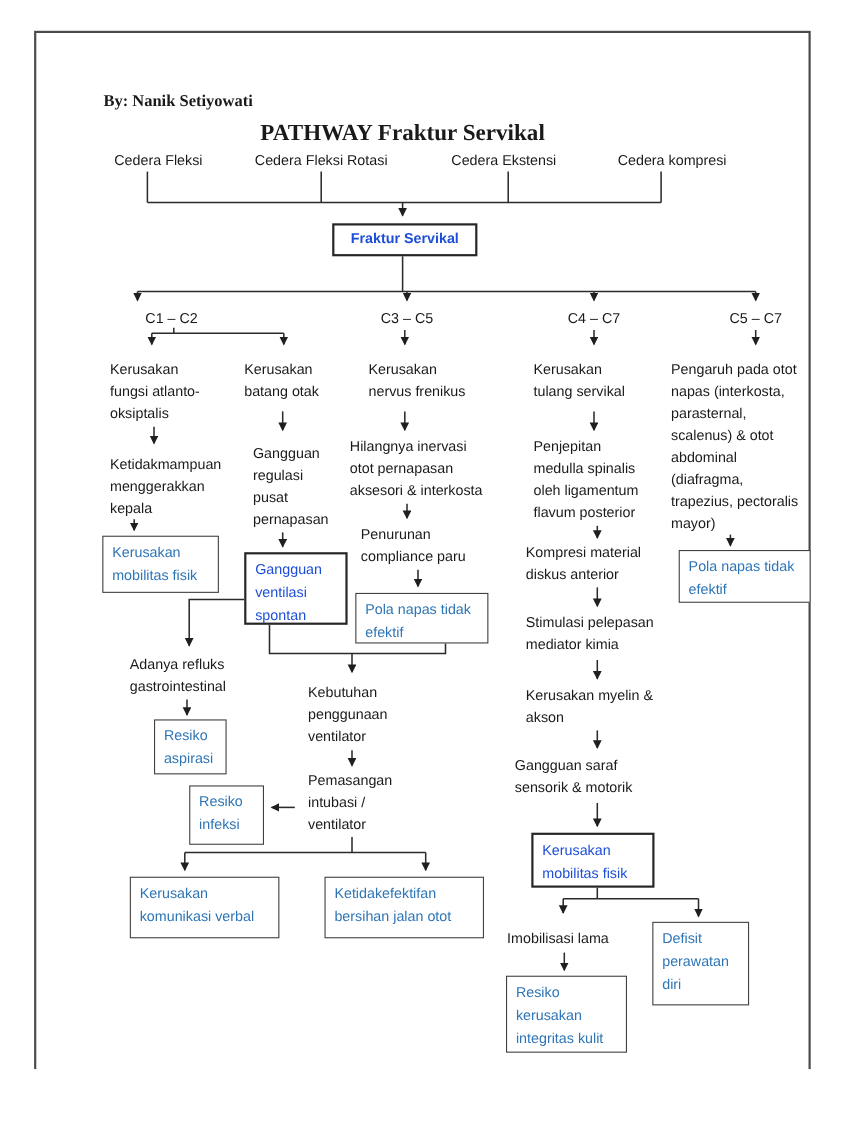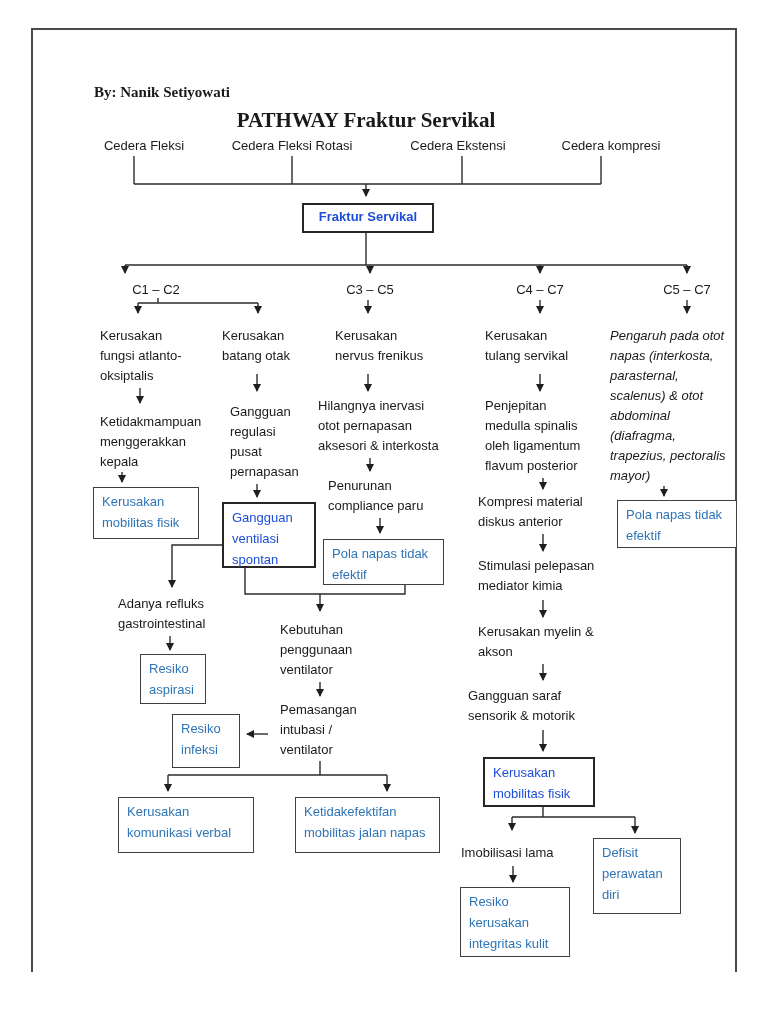--- a/index.html
+++ b/index.html
@@ -147,21 +147,21 @@
 penggunaan
 ventilator</div>
   <div class="txt" style="left:280px; top:700px;">Pemasangan
 intubasi /
 ventilator</div>
   <div class="bluebox" style="left:172px; top:714px; width:50px; height:46px;">Resiko
 infeksi</div>
   <div class="bluebox" style="left:118px; top:797px; width:118px; height:48px;">Kerusakan
 komunikasi verbal</div>
   <div class="bluebox" style="left:295px; top:797px; width:127px; height:48px;">Ketidakefektifan
-mobilitas jalan napas</div>
+bersihan jalan otot</div>
 
   <div class="txt" style="left:335px; top:326px;">Kerusakan
 nervus frenikus</div>
   <div class="txt" style="left:318px; top:396px;">Hilangnya inervasi
 otot pernapasan
 aksesori &amp; interkosta</div>
   <div class="txt" style="left:328px; top:476px;">Penurunan
 compliance paru</div>
   <div class="bluebox" style="left:323px; top:539px; width:103px; height:38px;">Pola napas tidak
 efektif</div>
@@ -183,21 +183,21 @@
   <div class="blackbox" style="left:483px; top:757px; width:92px; height:40px;">Kerusakan
 mobilitas fisik</div>
   <div class="txt" style="left:461px; top:843px; width:120px;">Imobilisasi lama</div>
   <div class="bluebox" style="left:593px; top:838px; width:70px; height:68px;">Defisit
 perawatan
 diri</div>
   <div class="bluebox" style="left:460px; top:887px; width:92px; height:62px;">Resiko
 kerusakan
 integritas kulit</div>
 
-  <div class="txt" style="left:610px; top:326px;font-style:italic;">Pengaruh pada otot
+  <div class="txt" style="left:610px; top:326px;">Pengaruh pada otot
 napas (interkosta,
 parasternal,
 scalenus) &amp; otot
 abdominal
 (diafragma,
 trapezius, pectoralis
 mayor)</div>
   <div class="bluebox" style="left:617px; top:500px; width:102px; height:40px;">Pola napas tidak
 efektif</div>
 </div>

